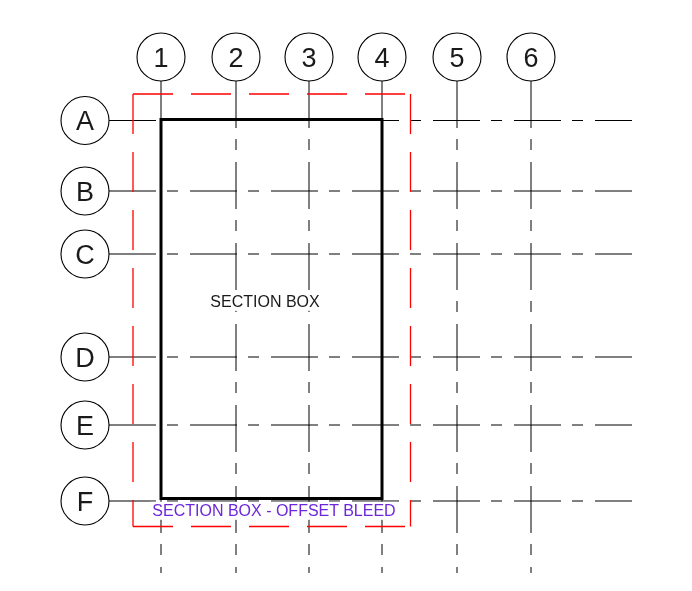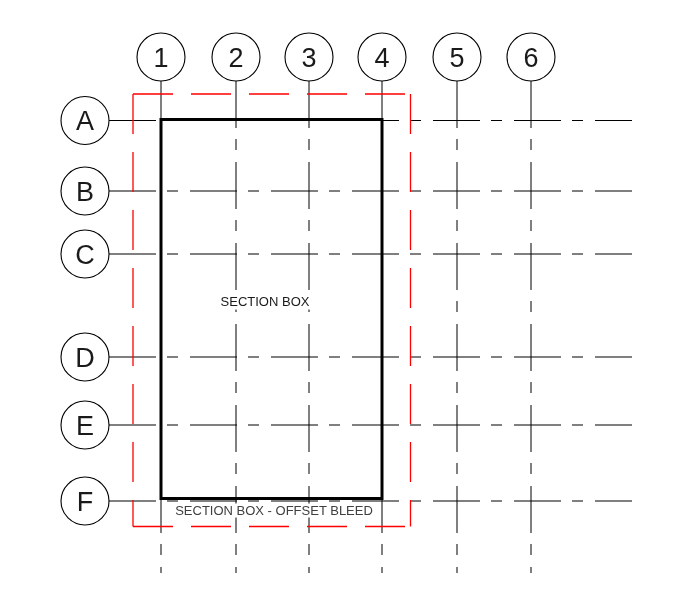--- a/index.html
+++ b/index.html
@@ -16,21 +16,21 @@
     font-family: "Liberation Sans", sans-serif;
   }
   .viewport svg {
     position: absolute;
     left: 0;
     top: 0;
   }
   .anno-label {
     position: absolute;
     transform: translate(-50%, -50%);
-    font-size: 13px;
+    font-size: 16px;
     line-height: 1.15;
     white-space: nowrap;
     background: #ffffff;
     padding: 0 2px;
     text-align: right;
   }
 </style>
 </head>
 <body>
 
@@ -72,14 +72,14 @@
       <circle cx="309" cy="57" r="24" fill="#ffffff" stroke="#000000" stroke-width="1.1"></circle>
       <text x="309" y="66.72" text-anchor="middle" font-family="&quot;Liberation Sans&quot;, sans-serif" font-size="27" fill="#1a1a1a">3</text>
       <circle cx="382" cy="57" r="24" fill="#ffffff" stroke="#000000" stroke-width="1.1"></circle>
       <text x="382" y="66.72" text-anchor="middle" font-family="&quot;Liberation Sans&quot;, sans-serif" font-size="27" fill="#1a1a1a">4</text>
       <circle cx="457" cy="57" r="24" fill="#ffffff" stroke="#000000" stroke-width="1.1"></circle>
       <text x="457" y="66.72" text-anchor="middle" font-family="&quot;Liberation Sans&quot;, sans-serif" font-size="27" fill="#1a1a1a">5</text>
       <circle cx="531" cy="57" r="24" fill="#ffffff" stroke="#000000" stroke-width="1.1"></circle>
       <text x="531" y="66.72" text-anchor="middle" font-family="&quot;Liberation Sans&quot;, sans-serif" font-size="27" fill="#1a1a1a">6</text>
     </svg>
   <div class="anno-label" id="label-section-box" style="left: 265px; top: 302px; color: rgb(26, 26, 26);">SECTION BOX</div>
-  <div class="anno-label" id="label-offset-bleed" style="left: 274px; top: 510.5px; color: #404040;">SECTION BOX - OFFSET BLEED</div>
+  <div class="anno-label" id="label-offset-bleed" style="left: 274px; top: 510.5px; color: #6d28d9;">SECTION BOX - OFFSET BLEED</div>
 </div>
 
 </body></html>

